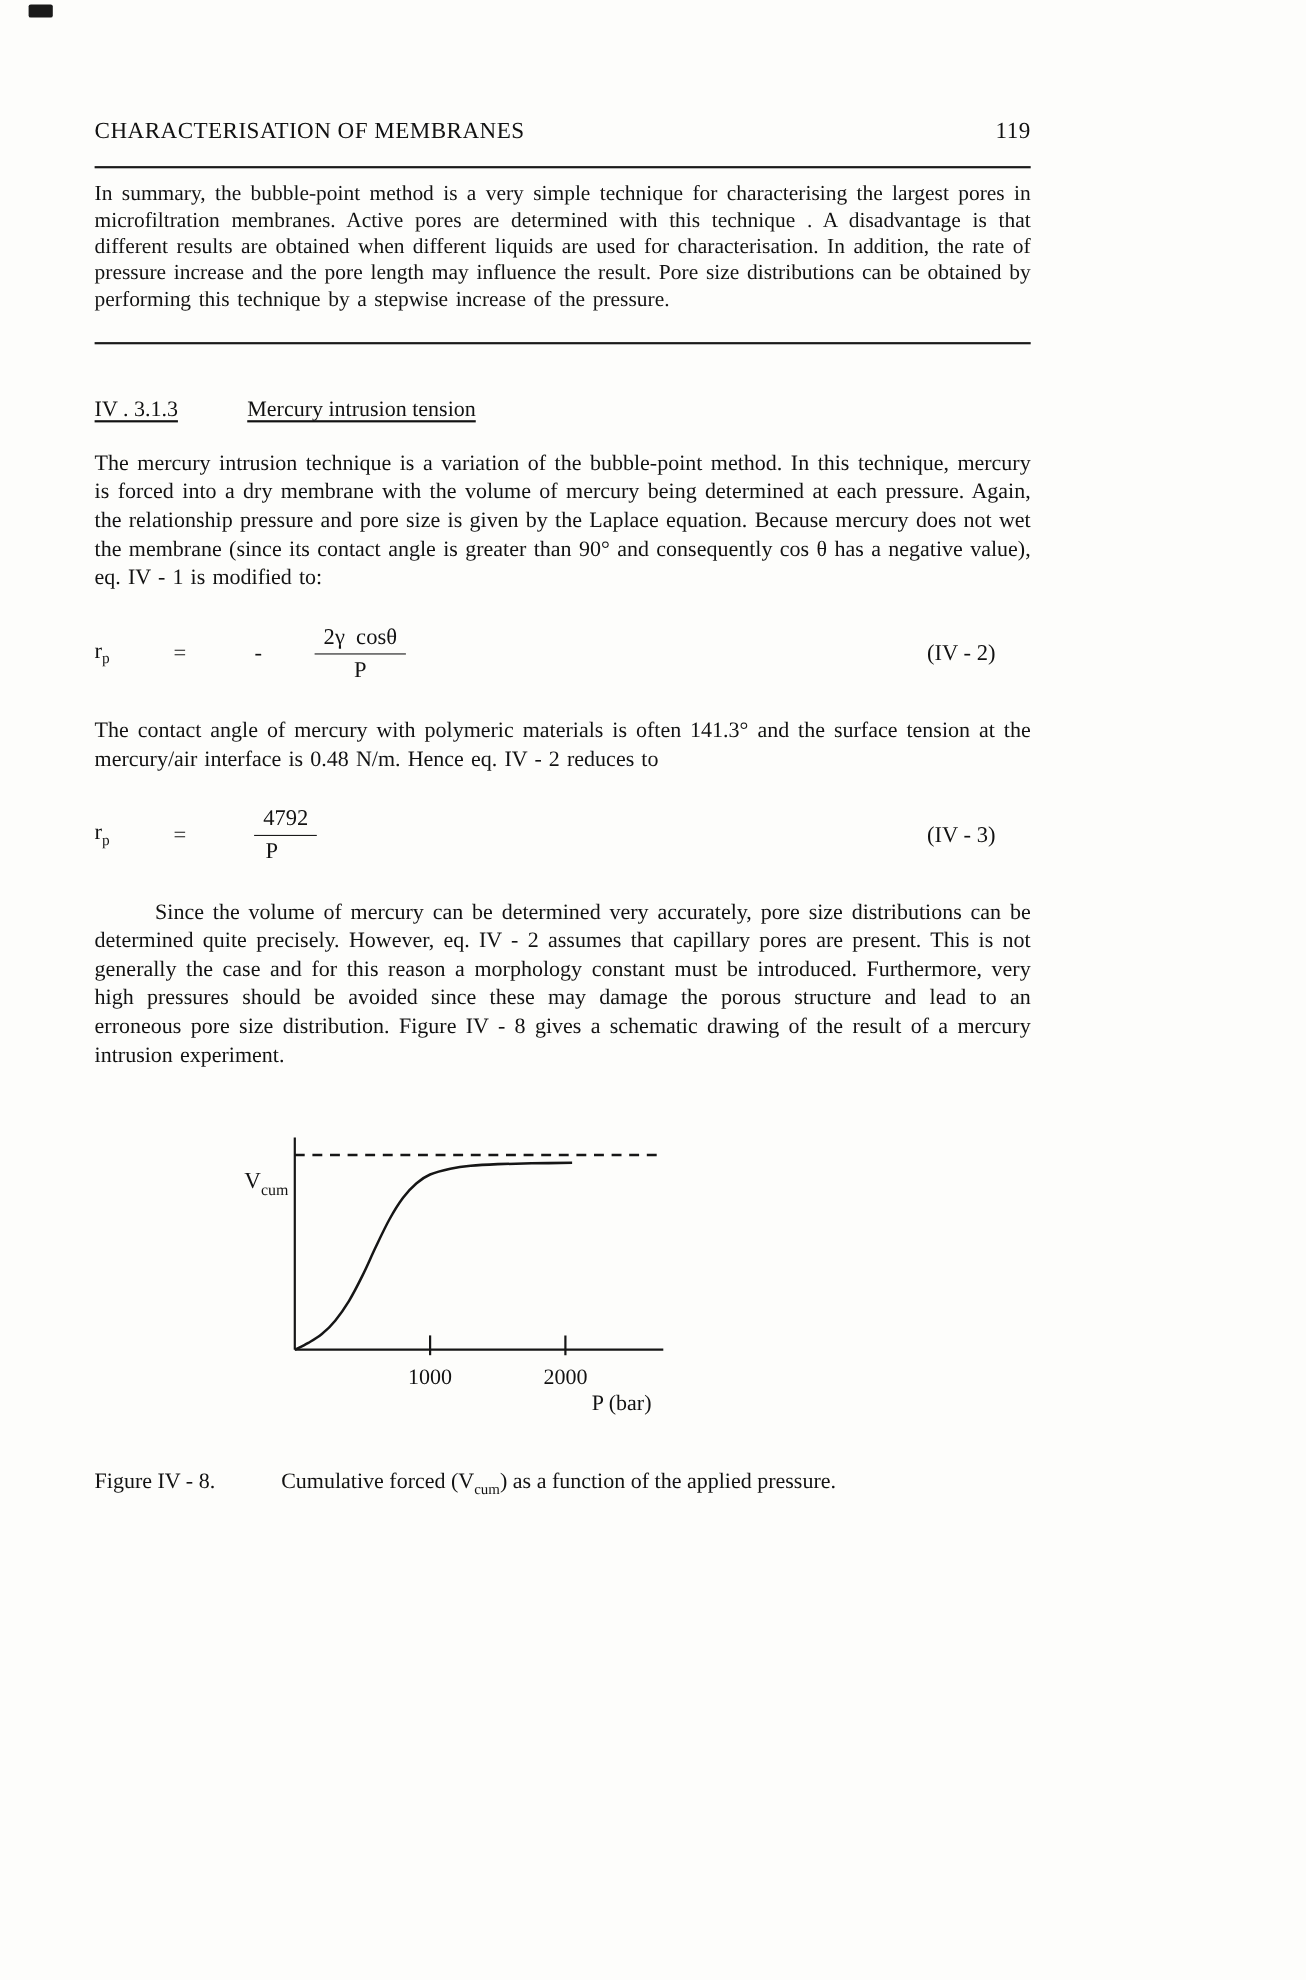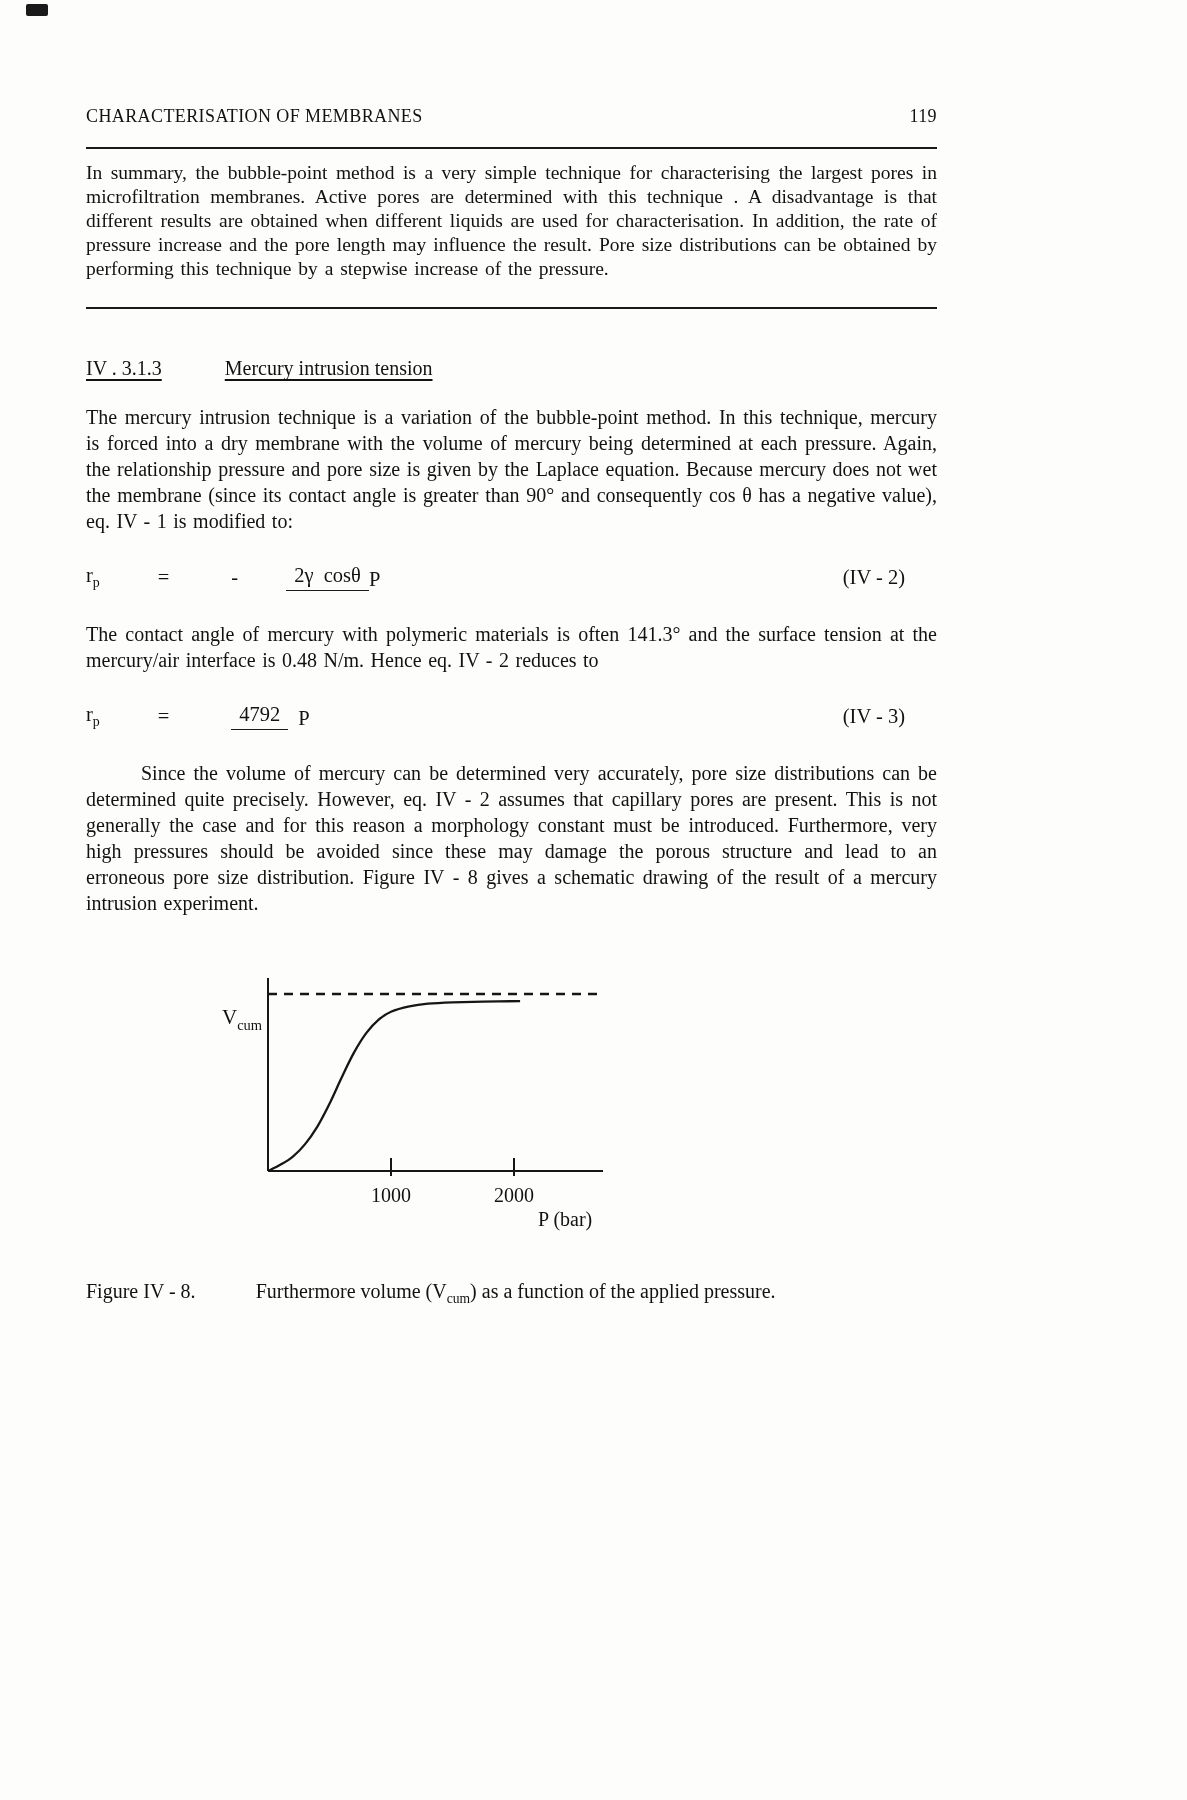--- a/index.html
+++ b/index.html
@@ -6,42 +6,42 @@
   body{
     width:1187px;height:1800px;
     background:#fdfdfb;color:#121212;
     font-family:"Liberation Serif", serif;
     position:relative;overflow:hidden;
   }
   .scan-artifact{position:absolute;left:26px;top:4px;width:22px;height:12px;background:#1a1a1a;border-radius:2px;}
   .page{padding:106px 250px 0 86px;}
   
   .running-head{display:flex;justify-content:space-between;align-items:center;
-    font-size:18px;letter-spacing:0.4px;}
+    font-size:21px;letter-spacing:0.4px;}
   .rule{border:0;border-top:2px solid #1a1a1a;margin:0;}
   .rule-top{margin-top:20px;}
   .rule-mid{margin-top:26px;}
   
   .summary{font-size:19.5px;line-height:24px;text-align:justify;
     margin:12px 0 0 0;word-spacing:2px;}
   
   .section-heading{margin:48px 0 0 0;font-size:20px;font-weight:normal;}
   .section-heading .u{text-decoration:underline;text-underline-offset:4px;text-decoration-thickness:1.5px;}
   .section-number{margin-right:58px;display:inline-block;}
   
   .body-para{font-size:20px;line-height:26px;text-align:justify;margin:24px 0 0 0;word-spacing:1.5px;}
   .body-para.no-gap{margin-top:0;}
   .body-para.indent{text-indent:55px;}
   sub{font-size:0.68em;}
   
   .equation{display:flex;align-items:center;margin:30px 0;font-size:20.5px;gap:32px;}
   .eq-var sub{font-size:0.68em;}
   .eq-equals{margin:0 30px 0 26px;}
   .eq-sign{margin-right:16px;}
-  .frac{display:inline-flex;flex-direction:row;text-align:center;vertical-align:middle;align-items:center;}
+  .frac{display:inline-flex;flex-direction:column;text-align:center;vertical-align:middle;}
   .frac-num{border-bottom:1.6px solid #1a1a1a;padding:0 8px 3px 8px;white-space:pre;}
   .frac-den{padding-top:3px;}
   .frac.den-left .frac-den{text-align:left;padding-left:10px;}
   .eq-tag{margin-left:auto;padding-right:32px;}
   
   .figure{margin:50px 0 0 112px;width:460px;}
   .figure svg{display:block;}
   .axis{stroke:#161616;stroke-width:2;}
   .tick{stroke:#161616;stroke-width:2;}
   .curve{fill:none;stroke:#161616;stroke-width:2.3;}
@@ -117,16 +117,16 @@
 
       <text class="svg-text x-tick-label" x="193" y="236" font-size="20" text-anchor="middle">1000</text>
       <text class="svg-text x-tick-label" x="316" y="236" font-size="20" text-anchor="middle">2000</text>
 
       <text class="svg-text" x="340" y="260" font-size="20">P (bar)</text>
       <text class="svg-text" x="24" y="58" font-size="21"><tspan>V</tspan><tspan dy="6" font-size="14.5">cum</tspan></text>
     </svg>
   </div>
 
   <p class="caption">
-    <span class="cap-label">Figure IV - 8.</span><span>Furthermore volume (V</span><sub>cum</sub><span>) as a function of the applied pressure.</span>
+    <span class="cap-label">Figure IV - 8.</span><span>Cumulative forced (V</span><sub>cum</sub><span>) as a function of the applied pressure.</span>
   </p>
 
 </div>
 
 </body></html>

